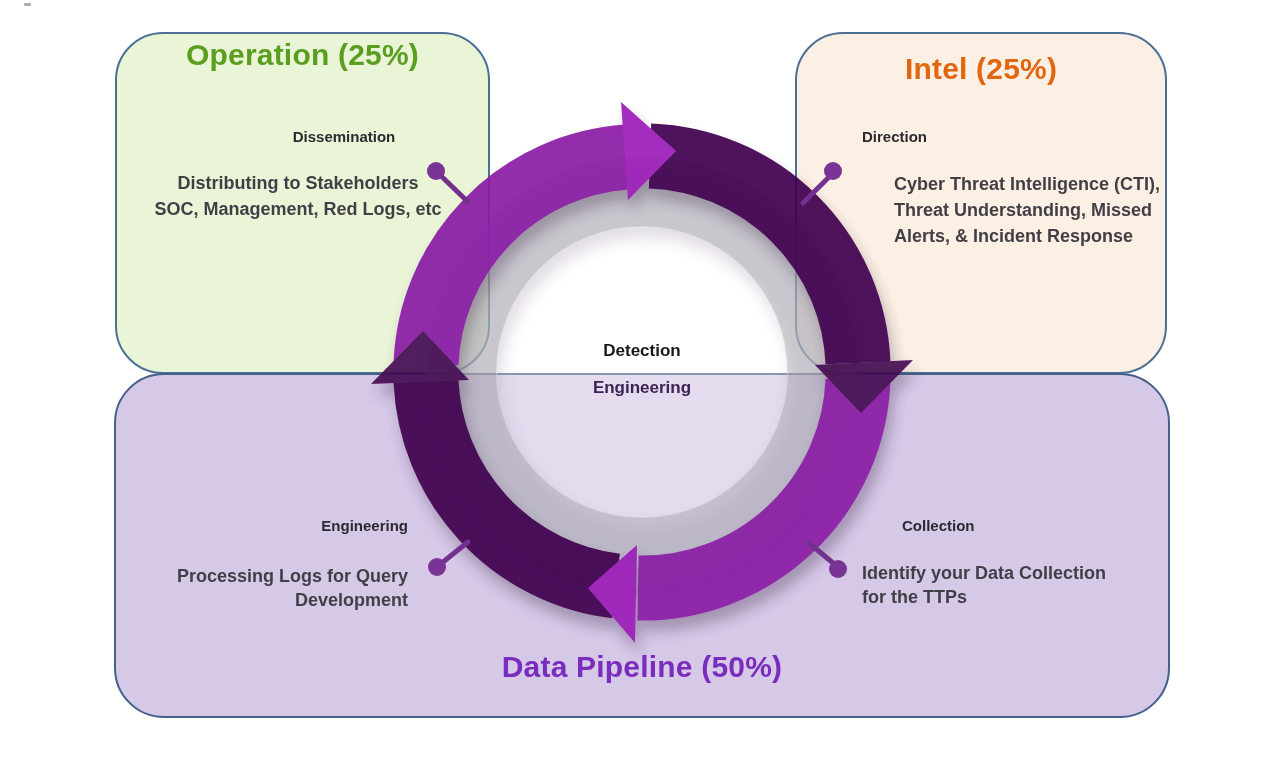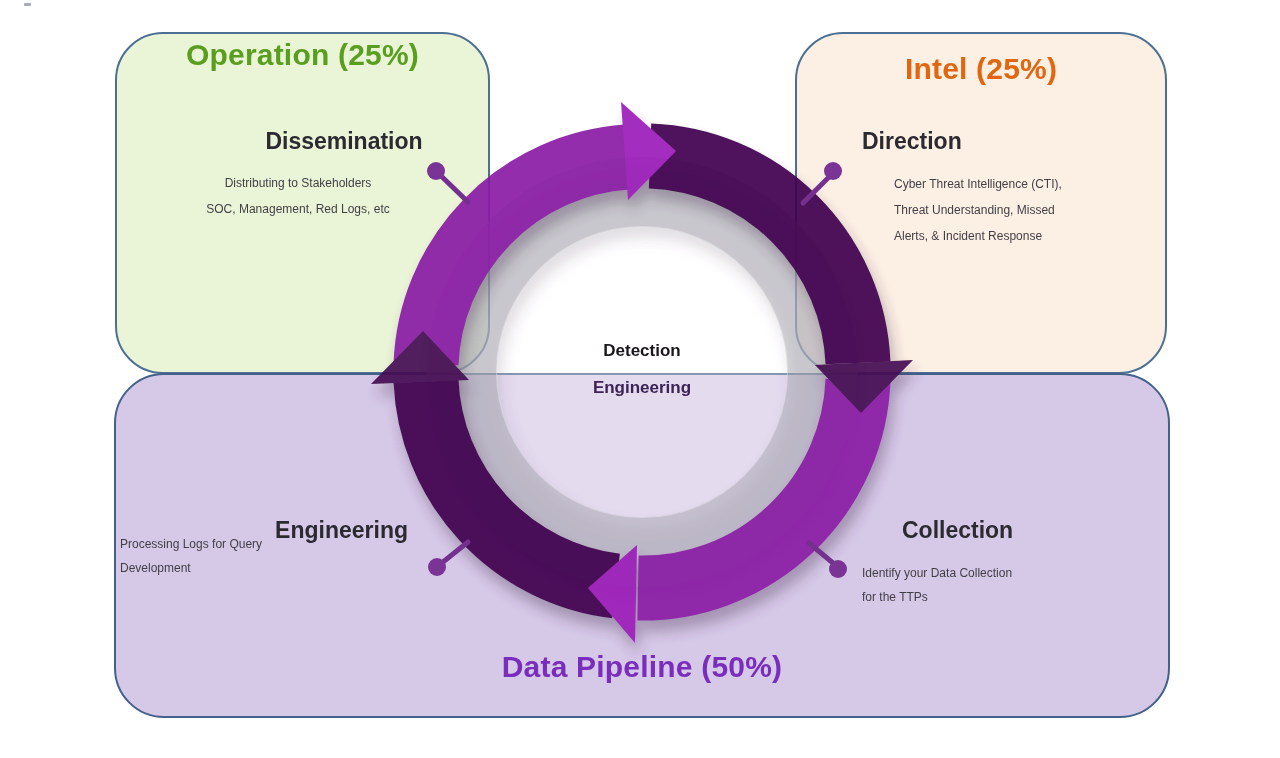--- a/index.html
+++ b/index.html
@@ -14,28 +14,28 @@
   .box.peach{left:795px;top:32px;width:372px;height:342px;border-radius:48px;background:#fcefe3;}
   .box.lavender{left:114px;top:373px;width:1056px;height:345px;border-radius:50px;background:#d6c8e7;border-color:#44618b;}
   
   svg.cycle{position:absolute;left:0;top:0;}
   
   .txt{position:absolute;}
   .title{font-weight:700;font-size:30px;text-align:center;letter-spacing:0.2px;}
   .t-green{left:115px;top:38px;width:375px;color:#5a9e1f;}
   .t-orange{left:795px;top:52px;width:372px;color:#e2660f;}
   .t-purple{left:114px;top:650px;width:1056px;color:#7a2dbd;}
-  .lbl{font-weight:700;font-size:23px;color:#2c2a31;}
-  .bodytxt{font-weight:400;font-size:12px;color:#413f46;}
+  .lbl{font-weight:700;font-size:15px;color:#2c2a31;}
+  .bodytxt{font-weight:700;font-size:18px;color:#413f46;}
   .dissem-label{left:184px;top:128px;width:320px;text-align:center;}
   .dissem-body{left:118px;top:170px;width:360px;text-align:center;line-height:26px;}
   .direction-label{left:862px;top:128px;width:310px;text-align:left;}
   .direction-body{left:862px;top:171px;width:320px;text-align:left;line-height:26px;margin-left:32px;}
   .processing-label{left:150px;top:517px;width:258px;text-align:right;}
-  .processing-body{left:120px;top:532px;width:288px;text-align:left;line-height:24px;}
+  .processing-body{left:120px;top:564px;width:288px;text-align:right;line-height:24px;}
   .collection-label{left:862px;top:517px;width:300px;text-align:left;margin-left:40px;}
   .collection-body{left:862px;top:561px;width:310px;text-align:left;line-height:24px;}
   .center-line{left:492px;width:300px;text-align:center;font-weight:700;font-size:17px;}
   .center-line.l1{top:341px;color:#1a171c;}
   .center-line.l2{top:378px;color:#3c2255;}
 </style>
 </head>
 <body>
 
 <div class="stage">

